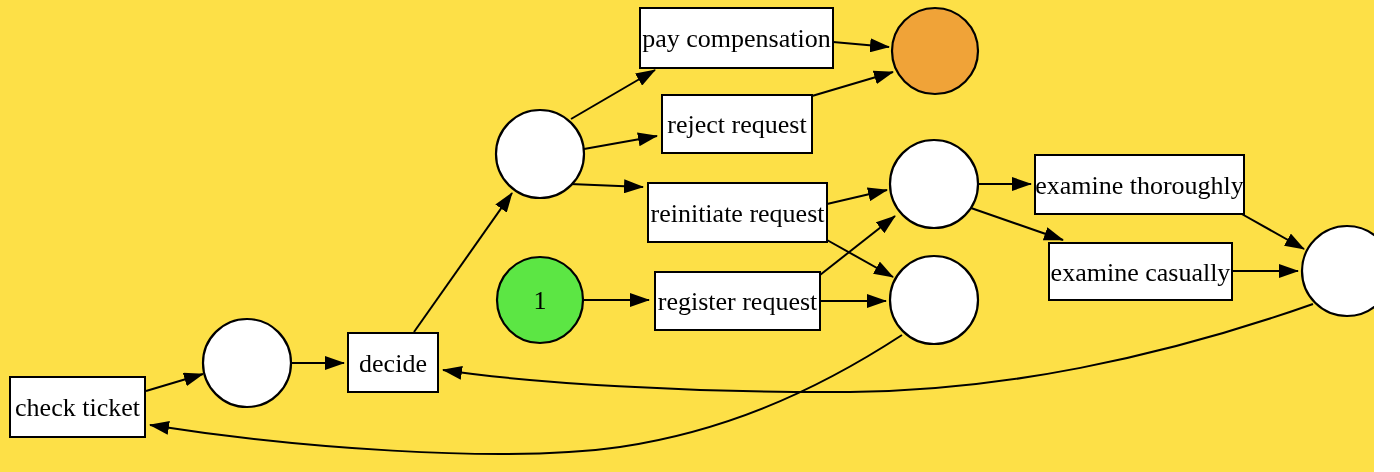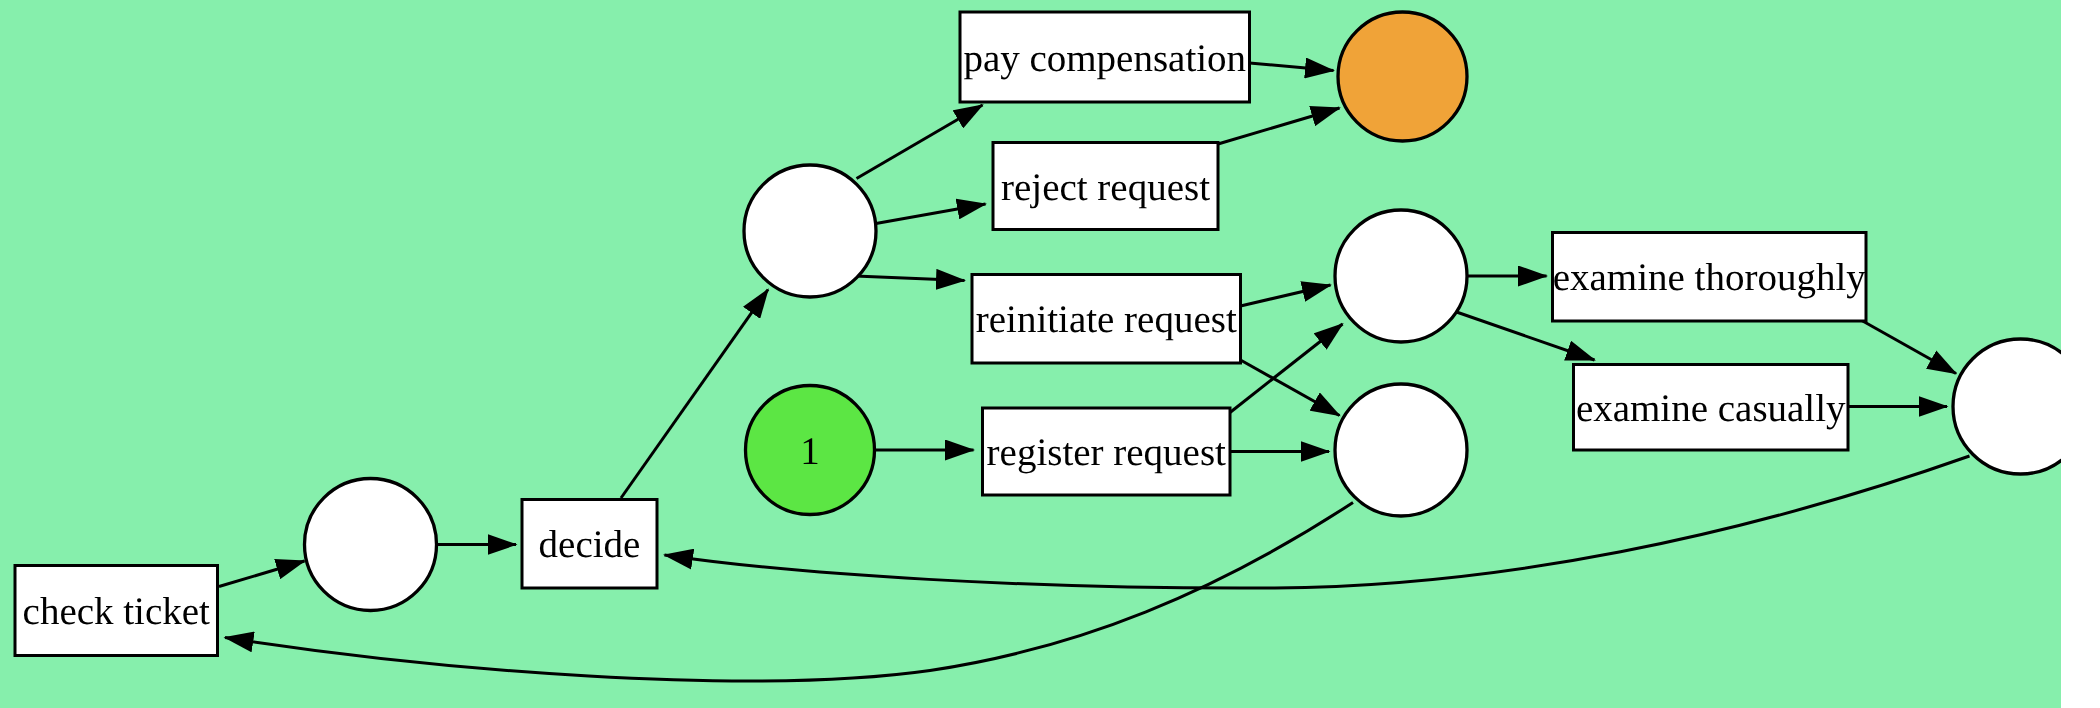--- a/index.html
+++ b/index.html
@@ -5,21 +5,21 @@
   html, body {
     margin: 0;
     padding: 0;
     background: #ffffff;
     font-family: "Liberation Serif", "DejaVu Serif", serif;
   }
   .stage {
     position: relative;
     width: 1374px;
     height: 472px;
-    background: #86efac;
+    background: #fde047;
     overflow: hidden;
   }
   svg { display: block; }
   .transition-rect {
     fill: #ffffff;
     stroke: #000000;
     stroke-width: 2;
   }
   .place-circle {
     stroke: #000000;

